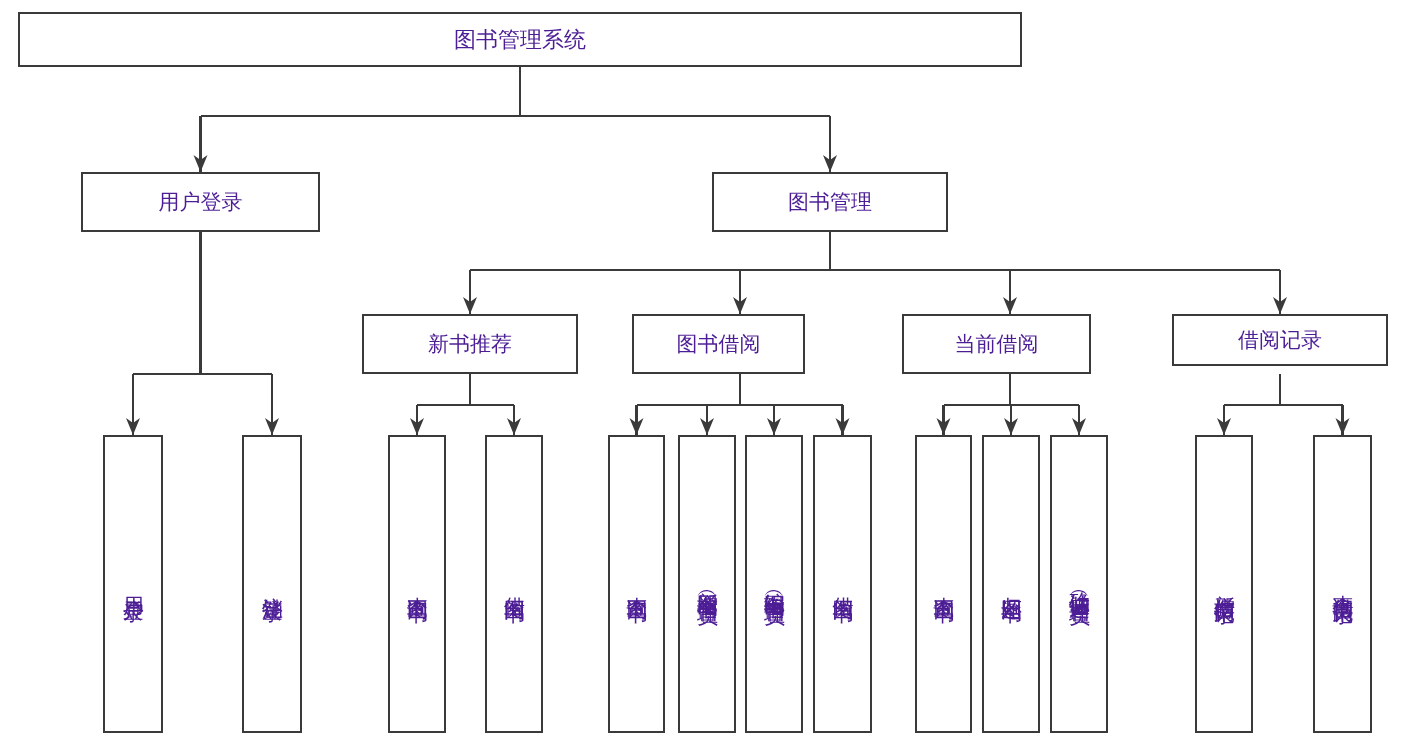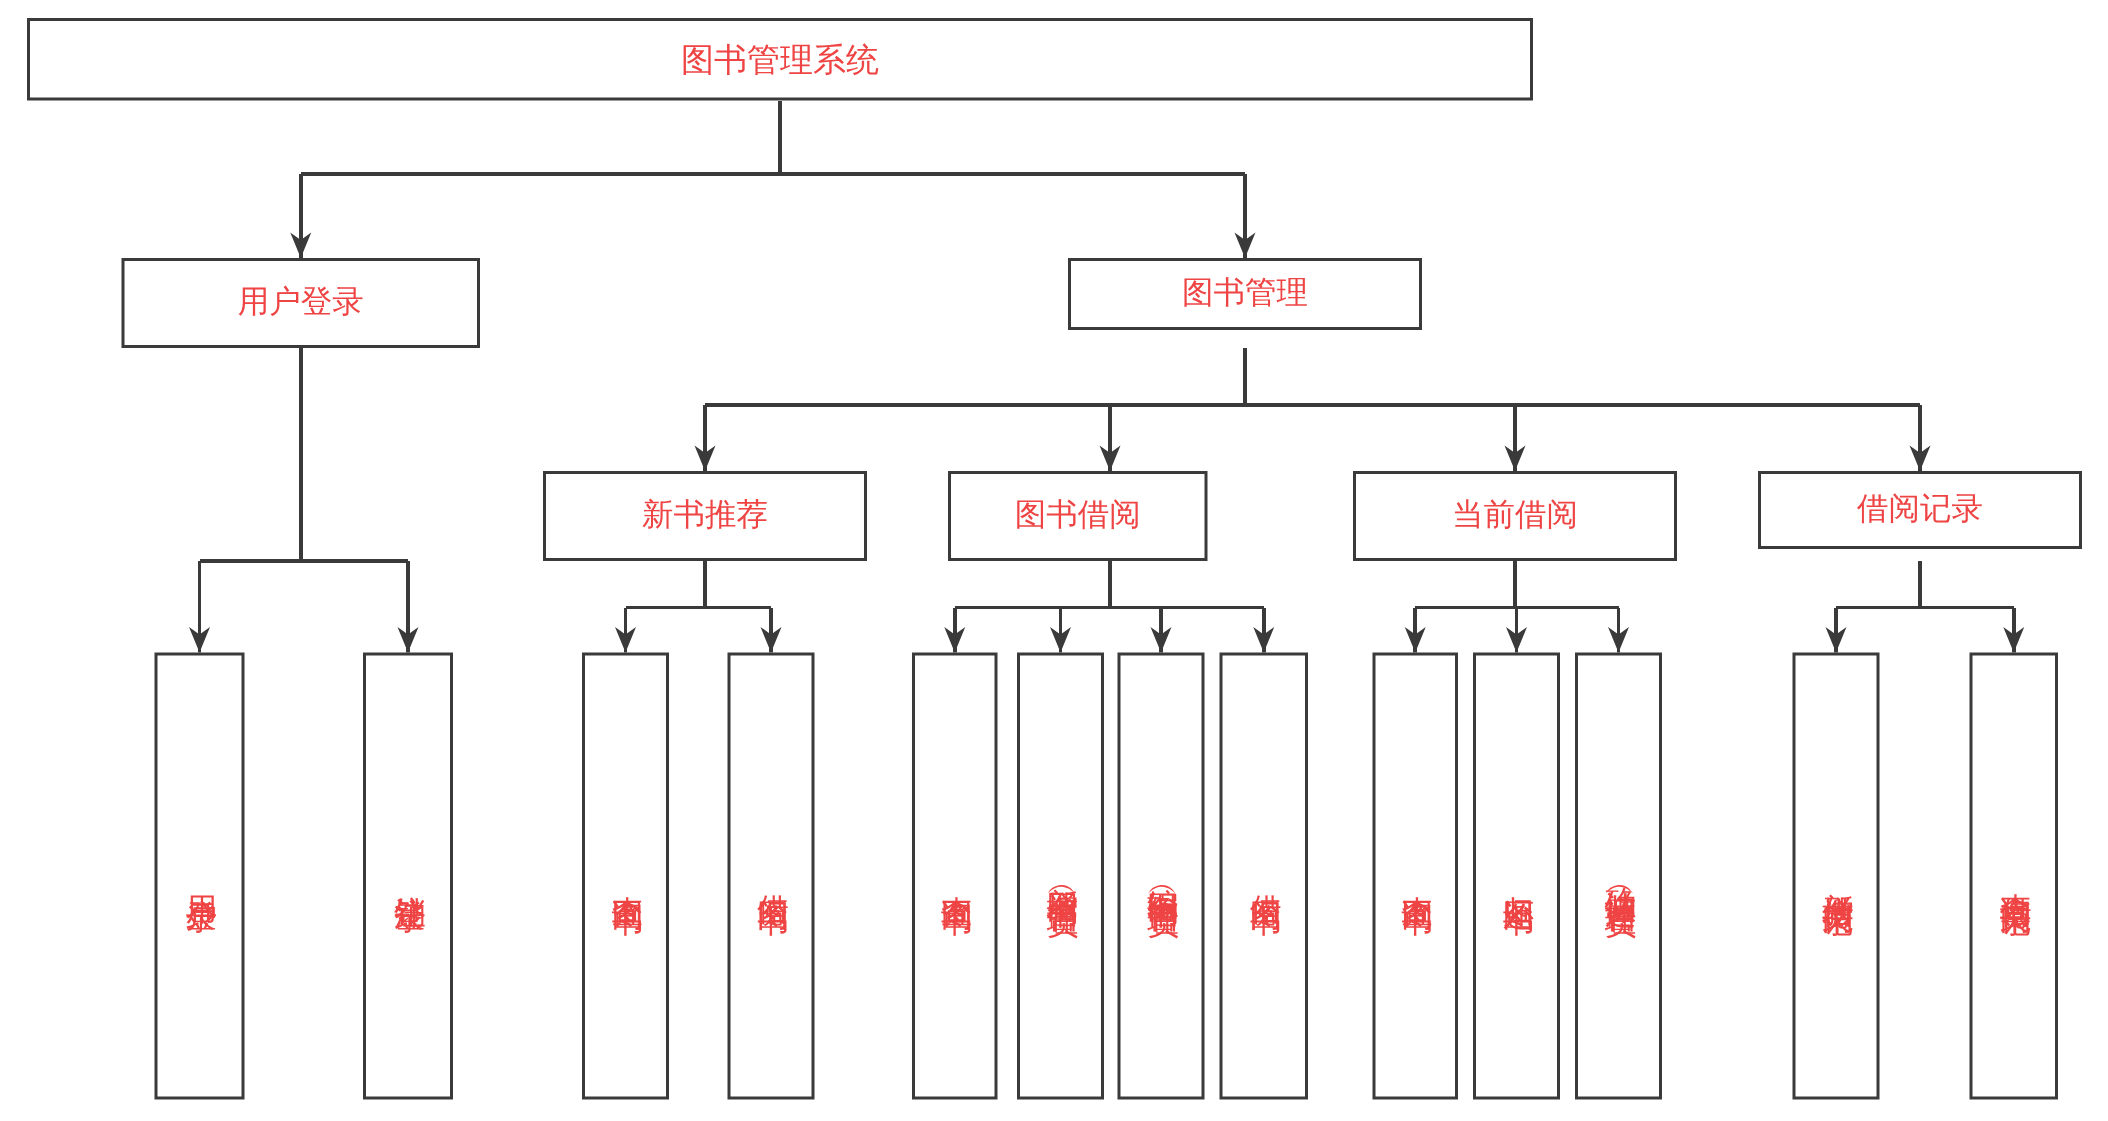--- a/index.html
+++ b/index.html
@@ -31,21 +31,21 @@
     position: absolute;
     box-sizing: border-box;
     background: #ffffff;
     border: 2px solid #3a3a3a;
     display: flex;
     align-items: center;
     justify-content: center;
     overflow: hidden;
   }
   .node-label {
-    color: #ef4444;
+    color: #4c1d95;
     line-height: 1.18;
     text-align: center;
     white-space: nowrap;
   }
   .node.horizontal .node-label {
     writing-mode: horizontal-tb;
     font-size: 21px;
   }
   .node.vertical {
     align-items: flex-start;
@@ -130,30 +130,30 @@
       <line x1="272" y1="374" x2="272" y2="435" stroke="#3a3a3a" stroke-width="2.5" shape-rendering="crispEdges"></line>
       <path d="M 265 418 L 272 435 L 279 418 L 272 423 Z" fill="#3a3a3a"></path>
     </svg>
   <div id="node-layer">
       <div class="node horizontal root" style="left: 18px; top: 12px; width: 1004px; height: 55px;">
         <div class="node-label">图书管理系统</div>
       </div>
       <div class="node horizontal" style="left: 81px; top: 172px; width: 239px; height: 60px;">
         <div class="node-label">用户登录</div>
       </div>
-      <div class="node horizontal" style="left: 712px; top: 172px; width: 236px; height: 48px;">
+      <div class="node horizontal" style="left: 712px; top: 172px; width: 236px; height: 60px;">
         <div class="node-label">图书管理</div>
       </div>
       <div class="node horizontal" style="left: 362px; top: 314px; width: 216px; height: 60px;">
         <div class="node-label">新书推荐</div>
       </div>
       <div class="node horizontal" style="left: 632px; top: 314px; width: 173px; height: 60px;">
         <div class="node-label">图书借阅</div>
       </div>
-      <div class="node horizontal" style="left: 902px; top: 314px; width: 216px; height: 60px;">
+      <div class="node horizontal" style="left: 902px; top: 314px; width: 189px; height: 60px;">
         <div class="node-label">当前借阅</div>
       </div>
       <div class="node horizontal" style="left: 1172px; top: 314px; width: 216px; height: 52px;">
         <div class="node-label">借阅记录</div>
       </div>
       <div class="node vertical centered" style="left: 103px; top: 435px; width: 60px; height: 298px;">
         <div class="node-label">用户登录</div>
       </div>
       <div class="node vertical centered" style="left: 242px; top: 435px; width: 60px; height: 298px;">
         <div class="node-label">注销登录</div>

